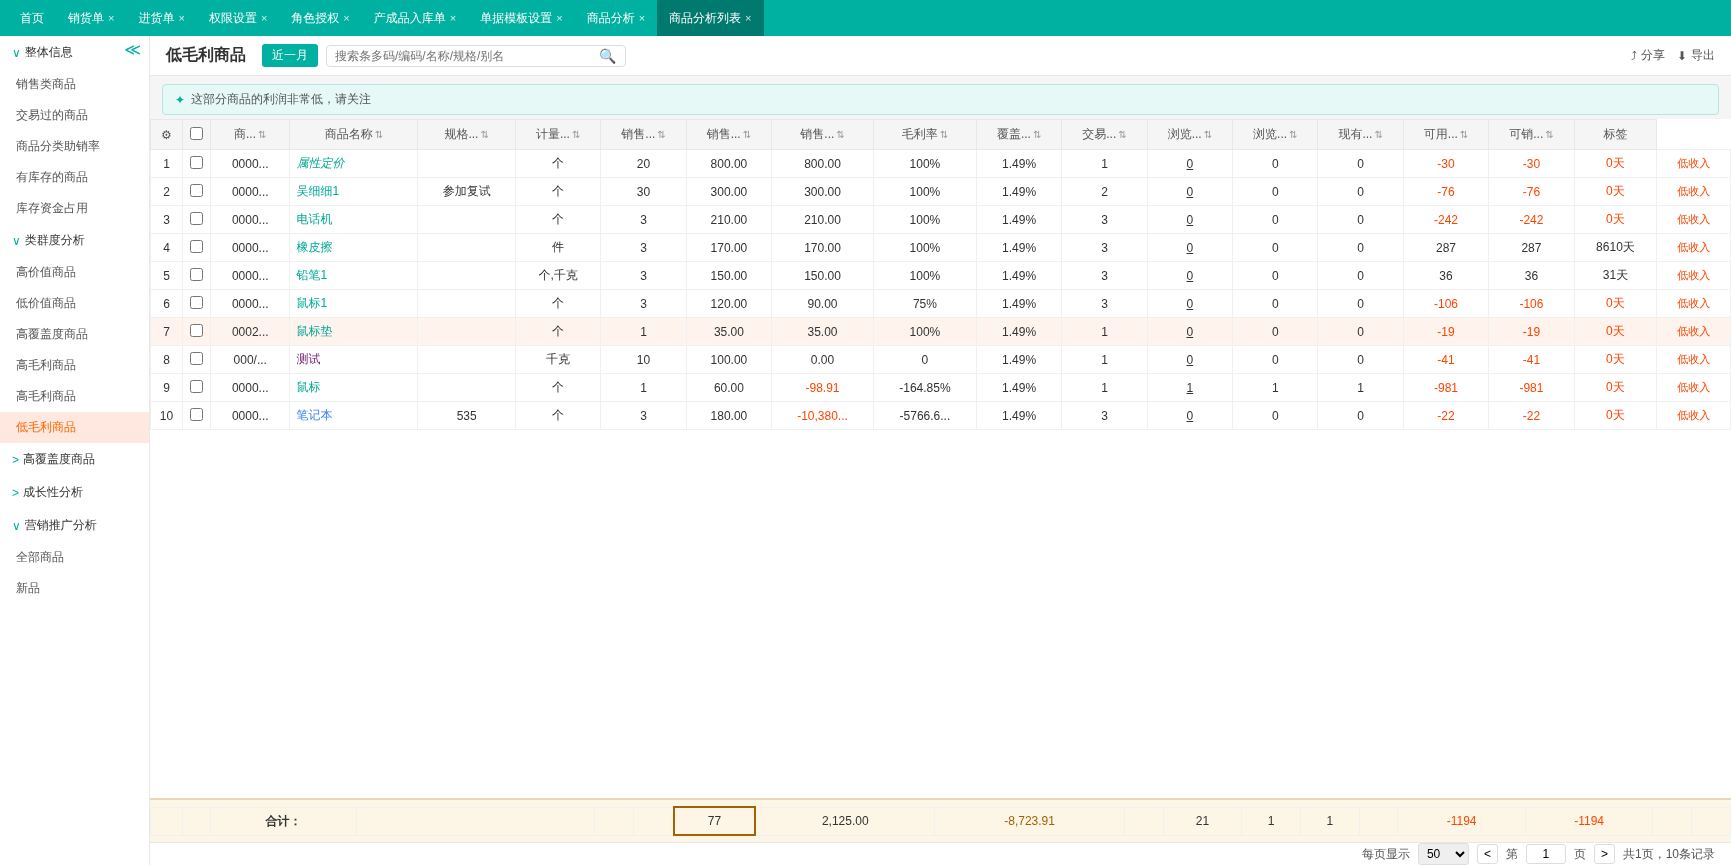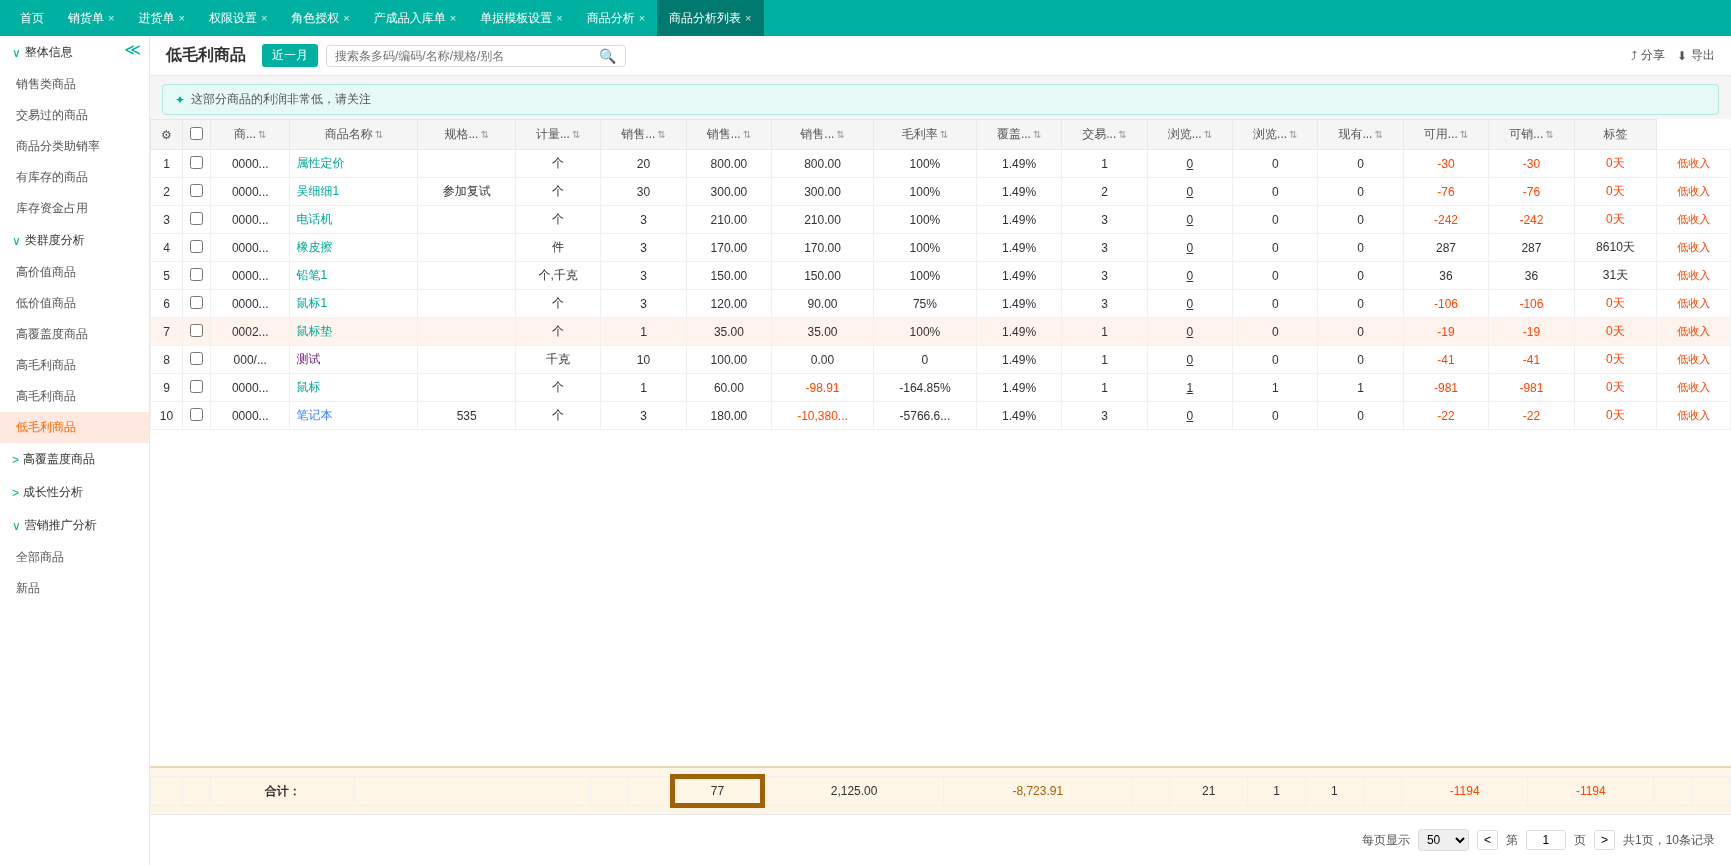--- a/index.html
+++ b/index.html
@@ -193,21 +193,21 @@
       align-items: center;
       padding: 6px 0;
       font-size: 12px;
     }
 
     
     .pagination-bar {
       display: flex;
       align-items: center;
       justify-content: flex-end;
-      padding: 14px 16px;
+      padding: 0 16px;
       background: #fff;
       border-top: 1px solid #e8e8e8;
       gap: 8px;
       font-size: 12px;
       color: #555;
     }
     .pagination-bar select {
       border: 1px solid #ddd;
       padding: 2px 4px;
       border-radius: 3px;
@@ -462,21 +462,21 @@
                 </div>
             </th>
           </tr>
         </thead>
         <tbody id="table-body">
 
         <tr>
     <td>1</td>
     <td><input type="checkbox" style=""></td>
     <td>0000...</td>
-    <td style="text-align:left; color:#00a896; cursor:pointer;">属性定价</td>
+    <td style="text-align:left; color:#00a896; cursor:pointer;font-style:italic;">属性定价</td>
     <td></td>
     <td>个</td>
     <td>20</td>
     <td>800.00</td>
     <td style="">800.00</td>
     <td>100%</td>
     <td>1.49%</td>
     <td>1</td>
     <td><span class="link-underline">0</span></td>
     <td>0</td>
@@ -682,21 +682,21 @@
     <div class="footer-total" style="font-size:12px; padding: 6px 0; background:#fdf5e6; border-top:2px solid #e8d8b8;">
       <table style="width:100%; border-collapse:collapse;">
         <tbody>
             <tr>
           <td style="width:32px; border:1px solid #f0f0f0; padding:5px 6px; text-align:center;"></td>
           <td style="width:28px; border:1px solid #f0f0f0; padding:5px 6px; text-align:center;"></td>
           <td style="border:1px solid #f0f0f0; padding:5px 6px; text-align:center;font-weight:bold;">合计：</td>
           <td style="min-width:80px; border:1px solid #f0f0f0; padding:5px 6px;"></td>
           <td style="border:1px solid #f0f0f0; padding:5px 6px;"></td>
           <td style="border:1px solid #f0f0f0; padding:5px 6px;"></td>
-          <td style="border:5px solid #a16207; padding:5px 6px; text-align:center;">77</td>
+          <td style="border:2px solid #a16207; padding:5px 6px; text-align:center;">77</td>
           <td style="border:1px solid #f0f0f0; padding:5px 6px; text-align:center;">2,125.00</td>
           <td style="border:1px solid #f0f0f0; padding:5px 6px; text-align:center; color:#a16207;">-8,723.91</td>
           <td style="border:1px solid #f0f0f0; padding:5px 6px;"></td>
           <td style="border:1px solid #f0f0f0; padding:5px 6px; text-align:center;">21</td>
           <td style="border:1px solid #f0f0f0; padding:5px 6px; text-align:center;">1</td>
           <td style="border:1px solid #f0f0f0; padding:5px 6px; text-align:center;">1</td>
           <td style="border:1px solid #f0f0f0; padding:5px 6px; text-align:center;"></td>
           <td style="border:1px solid #f0f0f0; padding:5px 6px; text-align:center; color:#ff4400;">-1194</td>
           <td style="border:1px solid #f0f0f0; padding:5px 6px; text-align:center; color:#ff4400;">-1194</td>
           <td style="border:1px solid #f0f0f0; padding:5px 6px;"></td>

